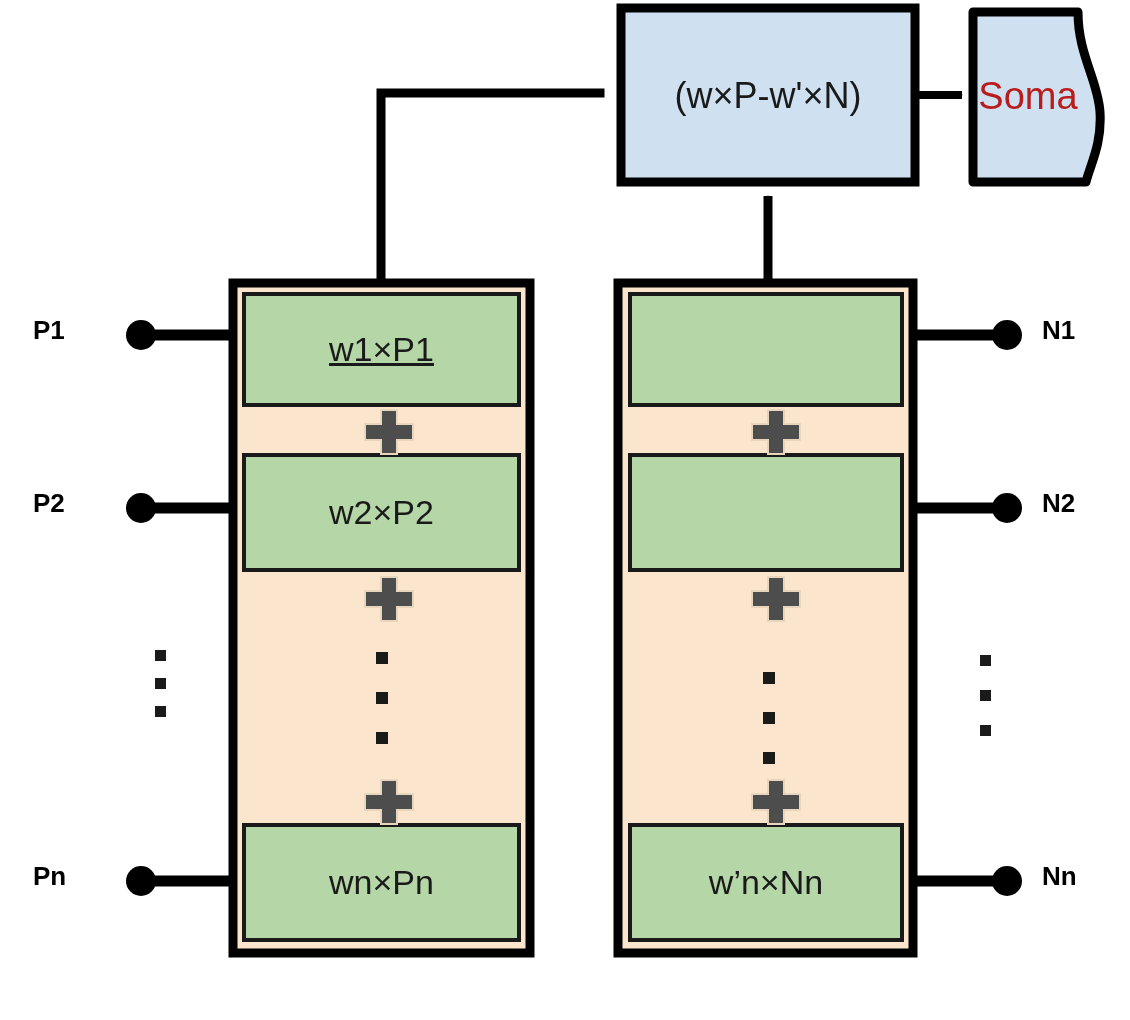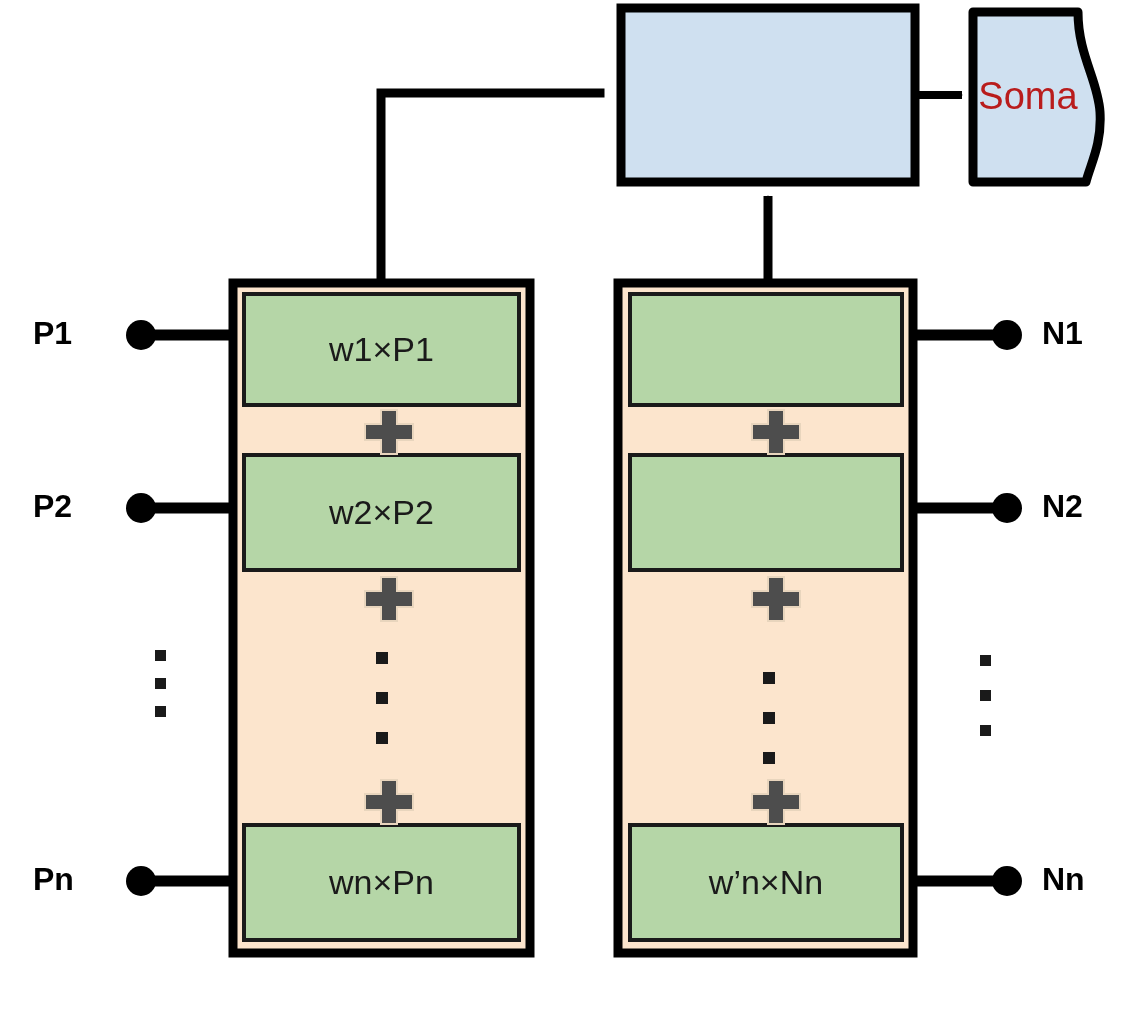--- a/index.html
+++ b/index.html
@@ -21,21 +21,21 @@
     position: absolute;
     left: 0;
     top: 0;
     width: 1130px;
     height: 1020px;
   }
 
   
   .io-label {
     position: absolute;
-    font-size: 32px;
+    font-size: 26px;
     font-weight: bold;
     color: #000000;
     white-space: nowrap;
     line-height: 1;
   }
   .io-label.left  { text-align: left; }
   .io-label.right { text-align: left; }
 
   .term-text {
     position: absolute;
@@ -155,24 +155,25 @@
     <line x1="910" y1="881" x2="1007" y2="881" stroke="#000000" stroke-width="11"></line>
     <circle cx="1007" cy="881" r="15" fill="#000000"></circle>
 
     <g fill="#1a1a1a">
       <rect x="980" y="655" width="11" height="11"></rect>
       <rect x="980" y="690" width="11" height="11"></rect>
       <rect x="980" y="725" width="11" height="11"></rect>
     </g>
   </svg>
 
+  <div class="formula-text" style="left:621px; top:78px; width:294px;">(w×P-w'×N)</div>
 
   <div class="soma-text" style="left:973px; top:77px; width:110px;">Soma</div>
 
-  <div class="term-text" style="left:244px; top:332px; width:275px;">w1×P1</div>
+  <div class="term-text" style="left:244px; top:332px; width:275px;text-decoration:underline;">w1×P1</div>
   <div class="term-text" style="left:244px; top:495px; width:275px;">w2×P2</div>
   <div class="term-text" style="left:244px; top:865px; width:275px;">wn×Pn</div>
 
   <div class="term-text" style="left:630px; top:865px; width:272px;">w’n×Nn</div>
 
   <div class="io-label left" style="left:33px; top:317px;">P1</div>
   <div class="io-label left" style="left:33px; top:490px;">P2</div>
   <div class="io-label left" style="left:33px; top:863px;">Pn</div>
 
   <div class="io-label right" style="left:1042px; top:317px;text-align:right;">N1</div>

